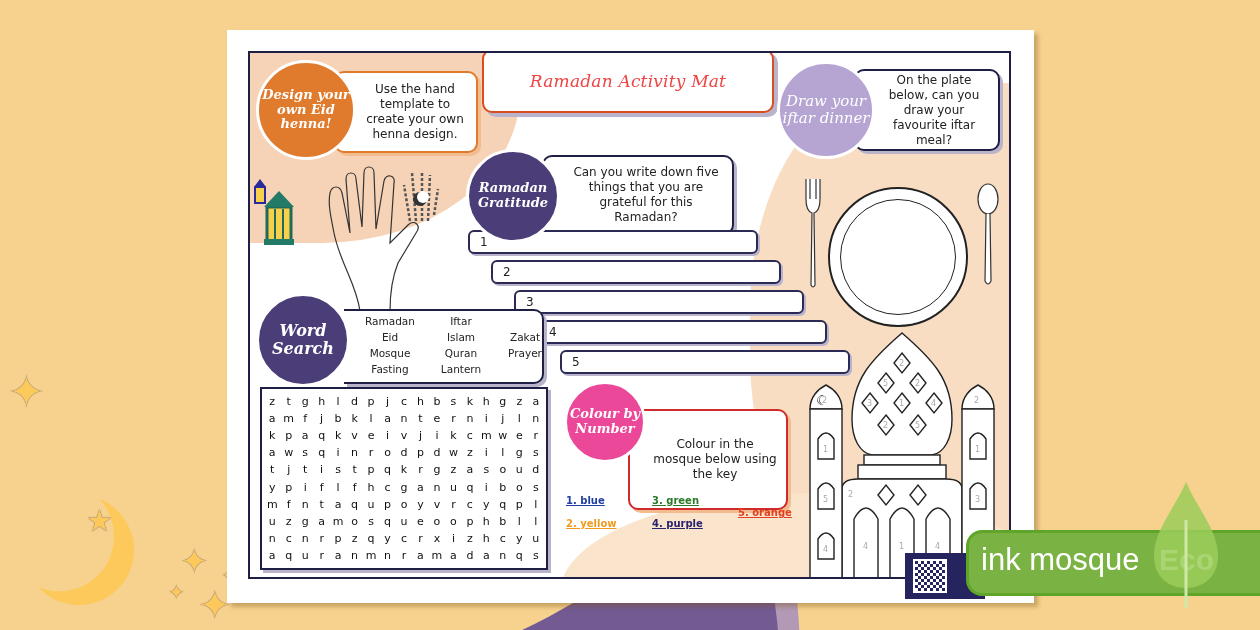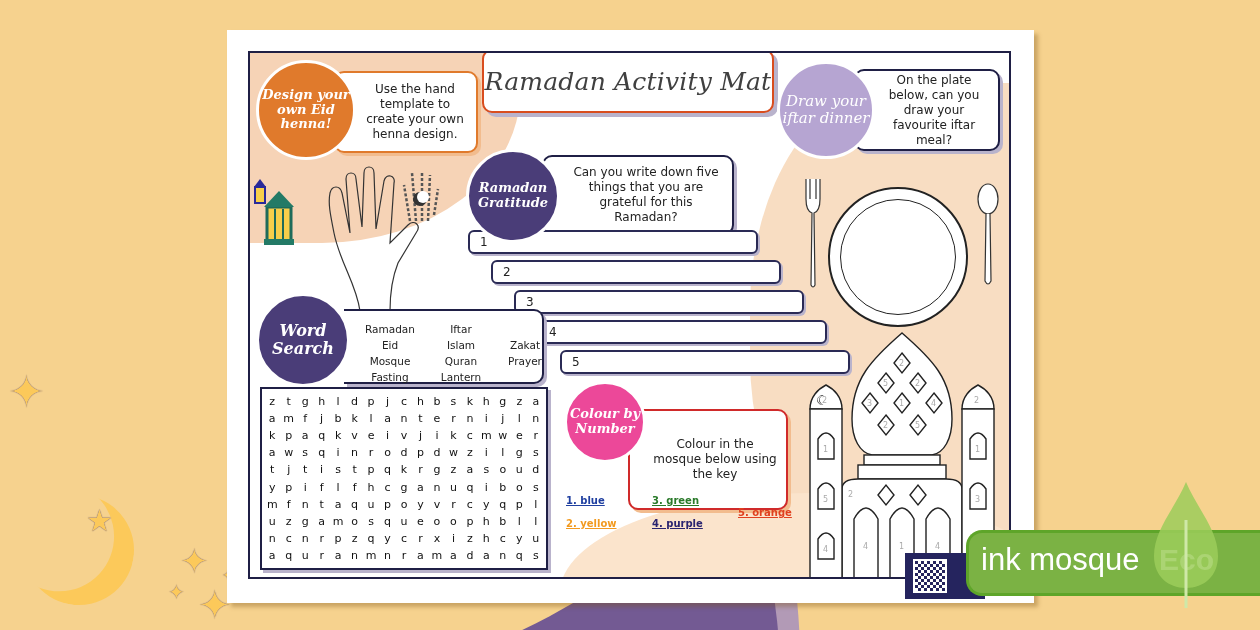--- a/index.html
+++ b/index.html
@@ -13,36 +13,36 @@
   .star { position: absolute; color: #fcc95a; line-height: 1; text-shadow: 0 0 1px #2a2a8a; }
   .moon { position: absolute; left: 24px; top: 495px; width: 110px; height: 110px; border-radius: 50%; box-shadow: inset -22px -10px 0 0 #fcc95a; transform: rotate(10deg); }
 
   .sheet { position: absolute; left: 227px; top: 30px; width: 807px; height: 573px; background: #fff; box-shadow: 4px 4px 4px rgba(120,80,20,.35); }
   .mat { position: absolute; left: 21px; top: 21px; width: 763px; height: 528px; border: 2px solid #1f1f45; background: #fff; overflow: hidden; }
   .mat-bg1 { position: absolute; left: -60px; top: -60px; width: 330px; height: 250px; background: #f6d3b6; border-radius: 0 0 60% 0; }
   .mat-bg2 { position: absolute; left: 500px; top: 30px; width: 330px; height: 500px; background: #f8ddc2; border-radius: 45% 0 0 45%; }
   .mat-bg3 { position: absolute; left: 310px; top: 440px; width: 500px; height: 200px; background: #fbe4cc; border-radius: 50% 50% 0 0; }
 
   .title-box { position: absolute; left: 232px; top: -4px; width: 292px; height: 64px; background: #fff; border: 2px solid #d94d1e; border-radius: 10px; box-shadow: 4px 4px 0 #b9b3cc; display: flex; align-items: center; justify-content: center; }
-  .title-box span { font-family: "DejaVu Serif", serif; font-style: italic; font-size: 25px; color: #404040; letter-spacing: .2px; }
+  .title-box span { font-family: "DejaVu Serif", serif; font-style: italic; font-size: 17px; color: #ef4444; letter-spacing: .2px; }
 
   .circle { position: absolute; border-radius: 50%; display: flex; align-items: center; justify-content: flex-start; text-align: center; font-family: "DejaVu Serif", serif; font-style: italic; font-weight: bold; color: #fff; line-height: 1.15; border: 3px solid #fff; z-index: 3; }
   .c-orange { background: #e07a2c; }
   .c-purple { background: #4a3d78; }
   .c-lilac { background: #b6a5d2; font-weight: normal; }
   .c-peach { background: #ec4899; }
 
   .panel { position: absolute; background: #fff; border: 2px solid; border-radius: 10px; display: flex; align-items: center; justify-content: center; text-align: center; font-size: 12px; line-height: 1.25; color: #222; z-index: 2; padding: 4px 8px; }
   .p-orange { border-color: #e07a2c; box-shadow: 3px 3px 0 #f2bc8e; }
   .p-navy { border-color: #1f1f45; box-shadow: 3px 3px 0 #b9b3cc; }
   .p-red { border-color: #d02a2a; box-shadow: 3px 3px 0 #f2bc8e; }
 
   .line-box { position: absolute; height: 24px; background: #fff; border: 2px solid #2a2a55; border-radius: 6px; box-shadow: 2px 2px 0 #b9b3cc; font-size: 12px; color: #222; padding-left: 10px; display: flex; align-items: center; z-index: 2; }
 
-  .words { position: absolute; left: 94px; top: 256px; width: 200px; height: 75px; background: #fff; border: 2px solid #1f1f45; border-left: none; border-radius: 0 10px 10px 0; box-shadow: 3px 3px 0 #b9b3cc; z-index: 2; display: grid; grid-template-columns: 72px 70px 58px; grid-template-rows: repeat(4, 16px); padding: 12px 0 0 10px; font-size: 10.5px; color: #222; }
+  .words { position: absolute; left: 94px; top: 256px; width: 200px; height: 75px; background: #fff; border: 2px solid #1f1f45; border-left: none; border-radius: 0 10px 10px 0; box-shadow: 3px 3px 0 #b9b3cc; z-index: 2; display: grid; grid-template-columns: 72px 70px 58px; grid-template-rows: repeat(4, 16px); padding: 4px 0 0 10px; font-size: 10.5px; color: #222; }
   .words span { text-align: center; }
 
   .grid { position: absolute; left: 10px; top: 334px; width: 288px; height: 183px; background: #fff; border: 2px solid #1f1f45; box-shadow: 3px 3px 0 #b9b3cc; display: grid; grid-template-columns: repeat(16, 1fr); grid-template-rows: repeat(10, 1fr); padding: 4px 2px; font-size: 11px; color: #111; z-index: 2; }
   .grid span { display: flex; align-items: center; justify-content: center; }
 
   .key { position: absolute; font-size: 10px; font-weight: bold; z-index: 2; text-decoration: underline; }
 
   .plate-outer { position: absolute; left: 578px; top: 134px; width: 140px; height: 140px; border-radius: 50%; border: 2px solid #222; background: #fff; z-index: 2; }
   .plate-inner { position: absolute; left: 10px; top: 10px; width: 116px; height: 116px; border-radius: 50%; border: 1.5px solid #222; }
 

